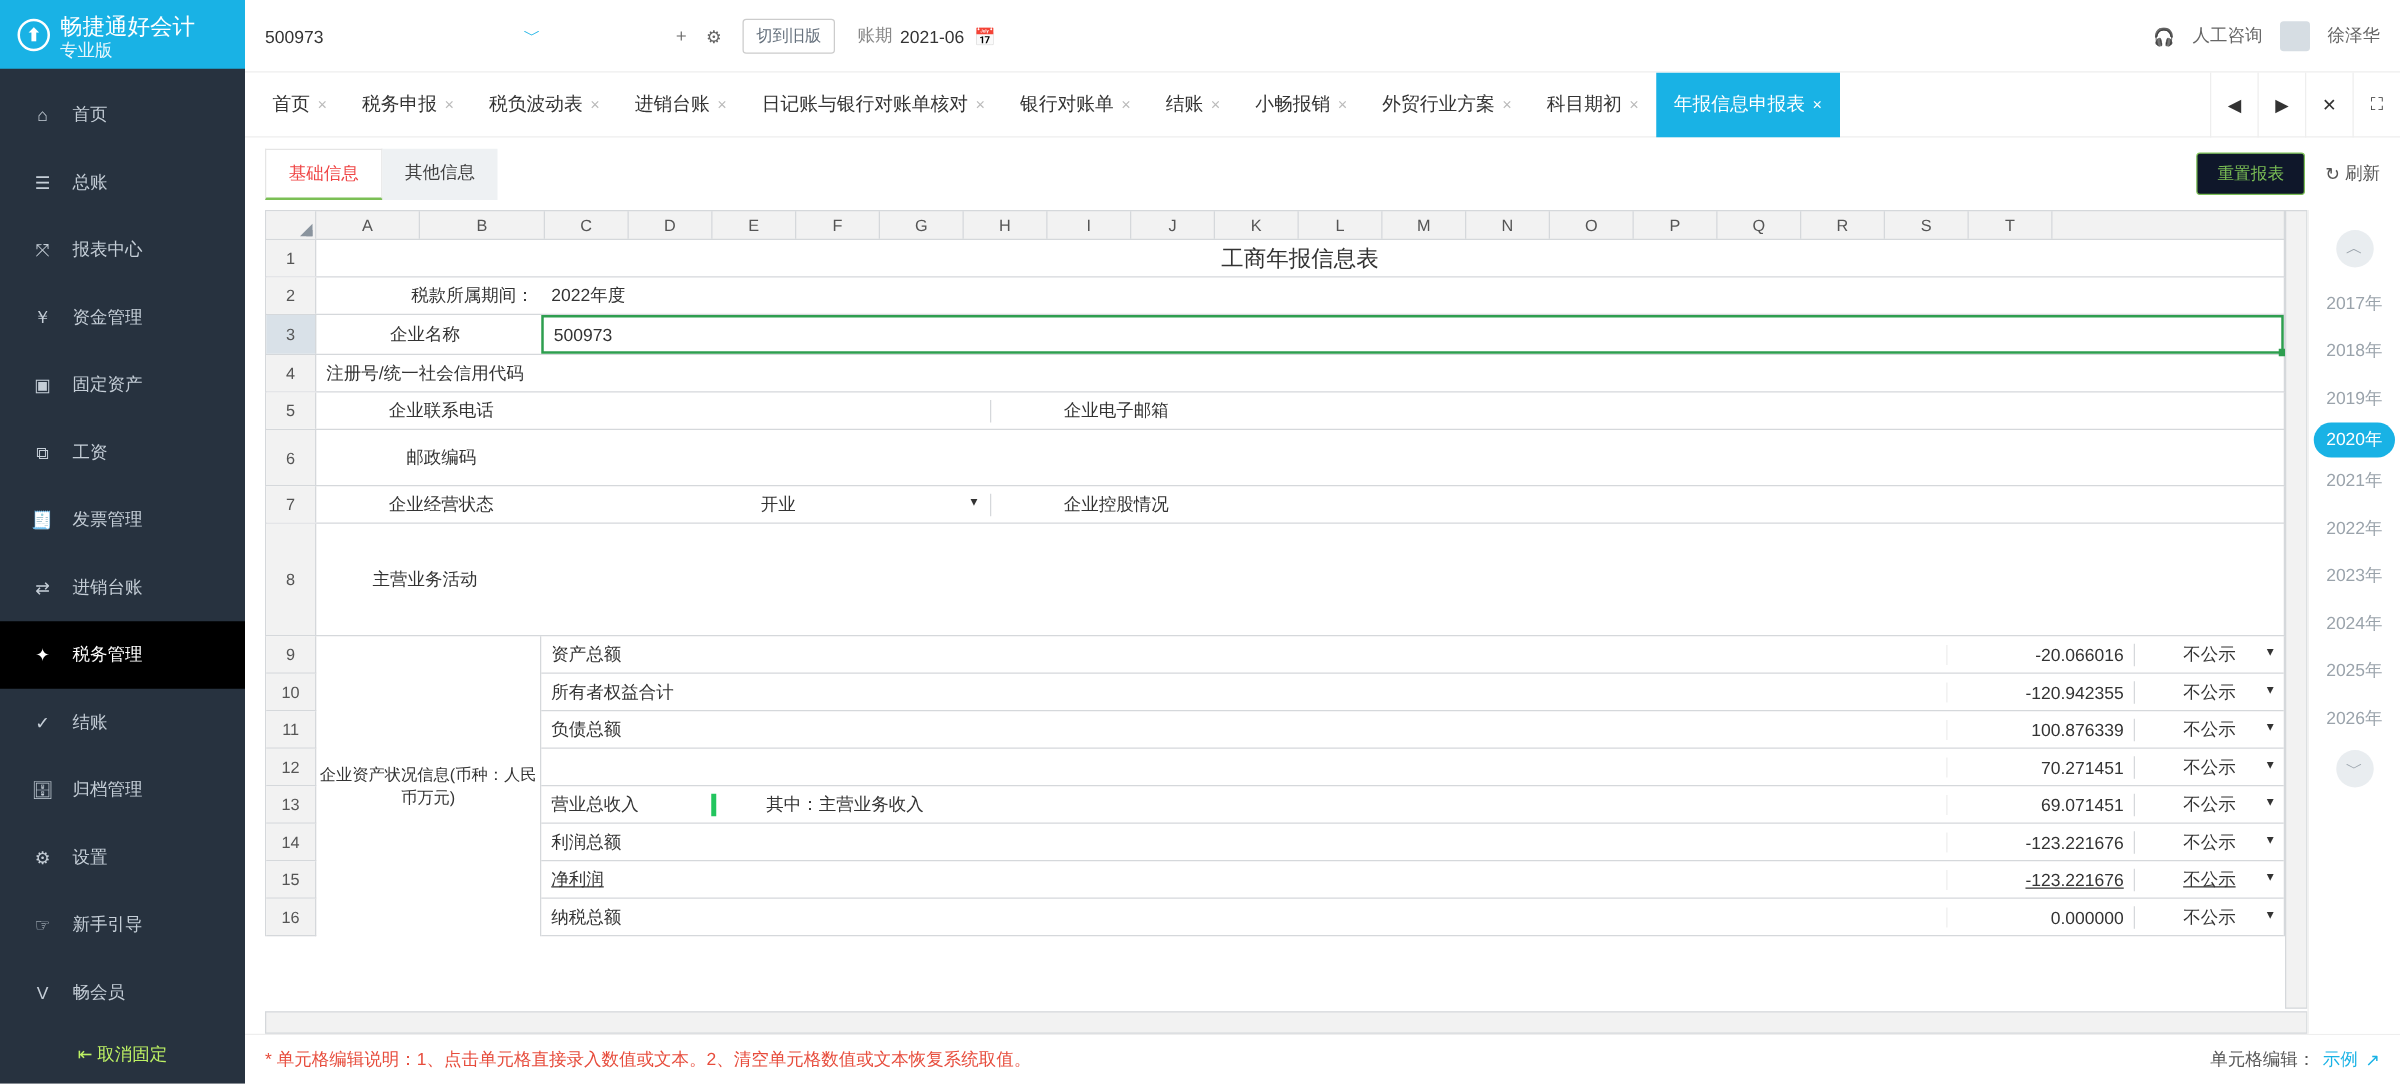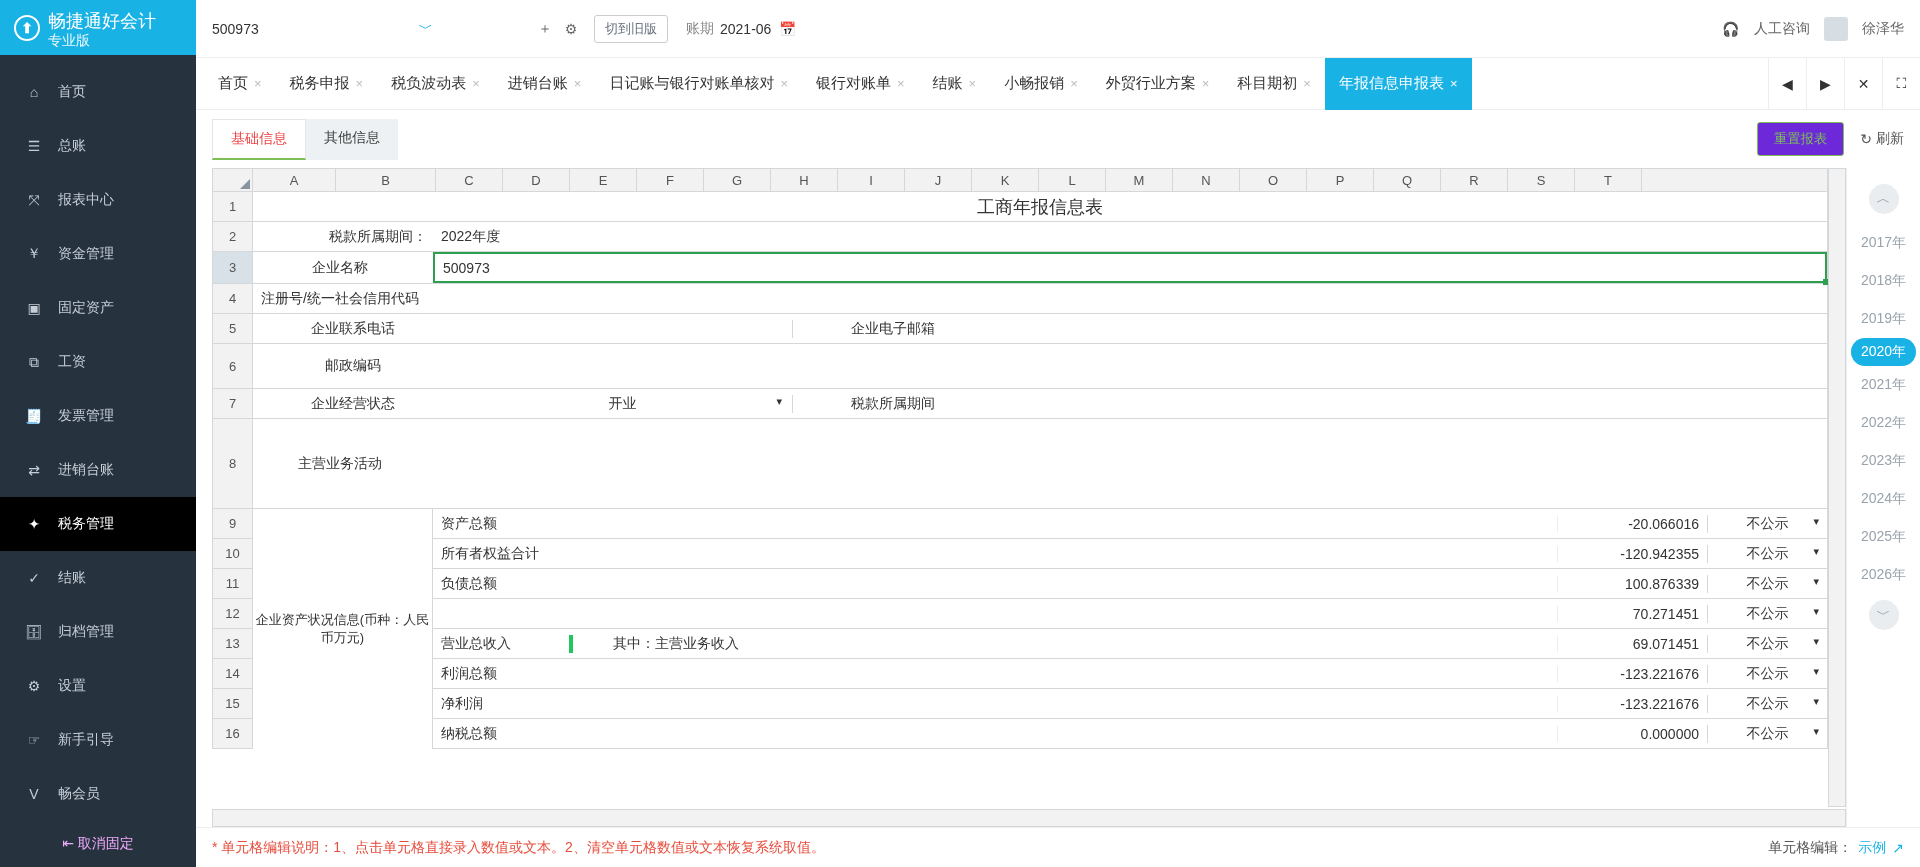--- a/index.html
+++ b/index.html
@@ -6,21 +6,21 @@
 body { width: 1920px; height: 867px; overflow: hidden; background: #fff; font-size: 14px; color: #333; }
 .app { display: flex; height: 867px; }
 .sidebar { width: 196px; background: #27323f; color: #c5ced7; display: flex; flex-direction: column; }
 .logo { height: 58px; display: flex; align-items: center; padding: 0 14px; background: #19b2e5; color: #fff; font-size: 18px; }
 .logo-icon { width: 26px; height: 26px; border: 2px solid #fff; border-radius: 50%; display: inline-flex; align-items: center; justify-content: center; margin-right: 8px; font-size: 14px; font-weight: bold; }
 .logo-sub { font-size: 14px; opacity: .9; display: block; line-height: 1; }
 .nav { flex: 1; padding-top: 10px; }
 .nav-item { display: flex; align-items: center; height: 54px; padding: 0 24px; cursor: pointer; color: #c5ced7; }
 .nav-item.active { background: #000; color: #fff; }
 .nav-icon { width: 20px; display: inline-block; margin-right: 14px; text-align: center; }
-.pin { height: 48px; display: flex; align-items: center; justify-content: center; color: #f0abfc; font-size: 14px; }
+.pin { height: 48px; display: flex; align-items: center; justify-content: center; color: #bef264; font-size: 14px; }
 .main { flex: 1; display: flex; flex-direction: column; }
 .topbar { height: 58px; background: #fff; border-bottom: 1px solid #eee; display: flex; align-items: center; padding: 0 16px; }
 .company-sel { display: flex; align-items: center; flex: 0 0 320px; }
 .company-sel span.name { color: #333; }
 .chev { color: #19b2e5; margin-left: 160px; }
 .ic-btn { width: 26px; text-align: center; color: #666; cursor: pointer; }
 .old-ver { border: 1px solid #ccc; border-radius: 3px; padding: 4px 10px; color: #66717d; margin: 0 10px; cursor: pointer; font-size: 13px; }
 .period-lbl { color: #888; margin-left: 8px; margin-right: 6px; }
 .period-val { color: #333; }
 .calendar-ic { color: #19b2e5; margin-left: 8px; }
@@ -31,21 +31,21 @@
 .tab .x { color: #bbb; margin-left: 6px; font-size: 13px; }
 .tab.active { background: #19b2e5; color: #fff; }
 .tab.active .x { color: #fff; }
 .tabs-right { margin-left: auto; display: flex; align-items: center; height: 52px; }
 .tabs-right .tr-btn { width: 38px; height: 52px; display: flex; align-items: center; justify-content: center; border-left: 1px solid #eee; color: #333; cursor: pointer; font-size: 14px; }
 .subhdr { height: 58px; display: flex; align-items: center; padding: 0 16px; }
 .subtabs { display: flex; }
 .subtab { padding: 10px 18px; background: #eef1f3; color: #404040; cursor: pointer; font-size: 14px; }
 .subtab.active { background: #fff; color: #ef4444; border: 1px solid #e5e5e5; border-bottom: 2px solid #7bbf55; }
 .subhdr-right { margin-left: auto; display: flex; align-items: center; gap: 16px; }
-.btn-green { border: 1px solid #7bbf55; color: #7bbf55; background: #6d28d9; padding: 7px 16px; border-radius: 3px; cursor: pointer; }
+.btn-green { border: 1px solid #7bbf55; color: #7bbf55; background: #0f172a; padding: 7px 16px; border-radius: 3px; cursor: pointer; }
 .btn-refresh { color: #555; cursor: pointer; display: flex; align-items: center; gap: 4px; }
 .sheet-wrap { flex: 1; display: flex; position: relative; padding: 0 0 0 16px; }
 .sheet { flex: 1; position: relative; overflow: hidden; }
 .colhdr { display: flex; height: 24px; background: #f2f2f2; border: 1px solid #d5d8db; }
 .corner { width: 40px; border-right: 1px solid #d5d8db; background: #f2f2f2; position: relative; }
 .corner::after { content: ""; position: absolute; right: 2px; bottom: 2px; border: 5px solid transparent; border-right-color: #8a949e; border-bottom-color: #8a949e; }
 .ch { border-right: 1px solid #d5d8db; text-align: center; color: #555; font-size: 13px; display: flex; align-items: center; justify-content: center; }
 .rows { }
 .row { display: flex; border-left: 1px solid #d5d8db; border-right: 1px solid #d5d8db; border-bottom: 1px solid #d5d8db; }
 .rownum { width: 40px; background: #f2f2f2; border-right: 1px solid #d5d8db; display: flex; align-items: center; justify-content: center; color: #555; font-size: 13px; }
@@ -322,21 +322,21 @@
                   </div>
                 </div>
                 <div class="row" style="height: 30px;">
                   <div class="rownum">7</div>
                   <div class="cells">
                     <div class="half">
                       <span class="hl">企业经营状态</span>
                       <div class="ddbox">开业</div>
                     </div>
                     <div class="half2">
-                      <span class="hl">税款所属期间</span>
+                      <span class="hl">企业控股情况</span>
                     </div>
                   </div>
                 </div>
                 <div class="row" style="height: 90px;">
                   <div class="rownum">8</div>
                   <div class="cells">
                     <span class="lbl">主营业务活动</span>
                     <span class="valwide"></span>
                   </div>
                 </div>
@@ -383,21 +383,21 @@
                       <div class="spacer"></div>
                       <div class="numcell">69.071451</div>
                       <div class="pubcell">不公示</div>
                     </div>
                     <div style="display: flex; height: 30px; border-bottom: 1px solid rgb(213, 216, 219); align-items: center;">
                       <div class="finlbl">利润总额</div>
                       <div class="spacer"></div>
                       <div class="numcell">-123.221676</div>
                       <div class="pubcell">不公示</div>
                     </div>
-                    <div style="display: flex; height: 30px; border-bottom: 1px solid rgb(213, 216, 219); align-items: center;">
+                    <div style="display: flex; height: 30px; border-bottom: 1px solid rgb(213, 216, 219); align-items: center; text-decoration: underline;">
                       <div class="finlbl">净利润</div>
                       <div class="spacer"></div>
                       <div class="numcell">-123.221676</div>
                       <div class="pubcell">不公示</div>
                     </div>
                     <div style="display: flex; height: 30px; border-bottom: 1px solid rgb(213, 216, 219); align-items: center;">
                       <div class="finlbl">纳税总额</div>
                       <div class="spacer"></div>
                       <div class="numcell">0.000000</div>
                       <div class="pubcell">不公示</div>

